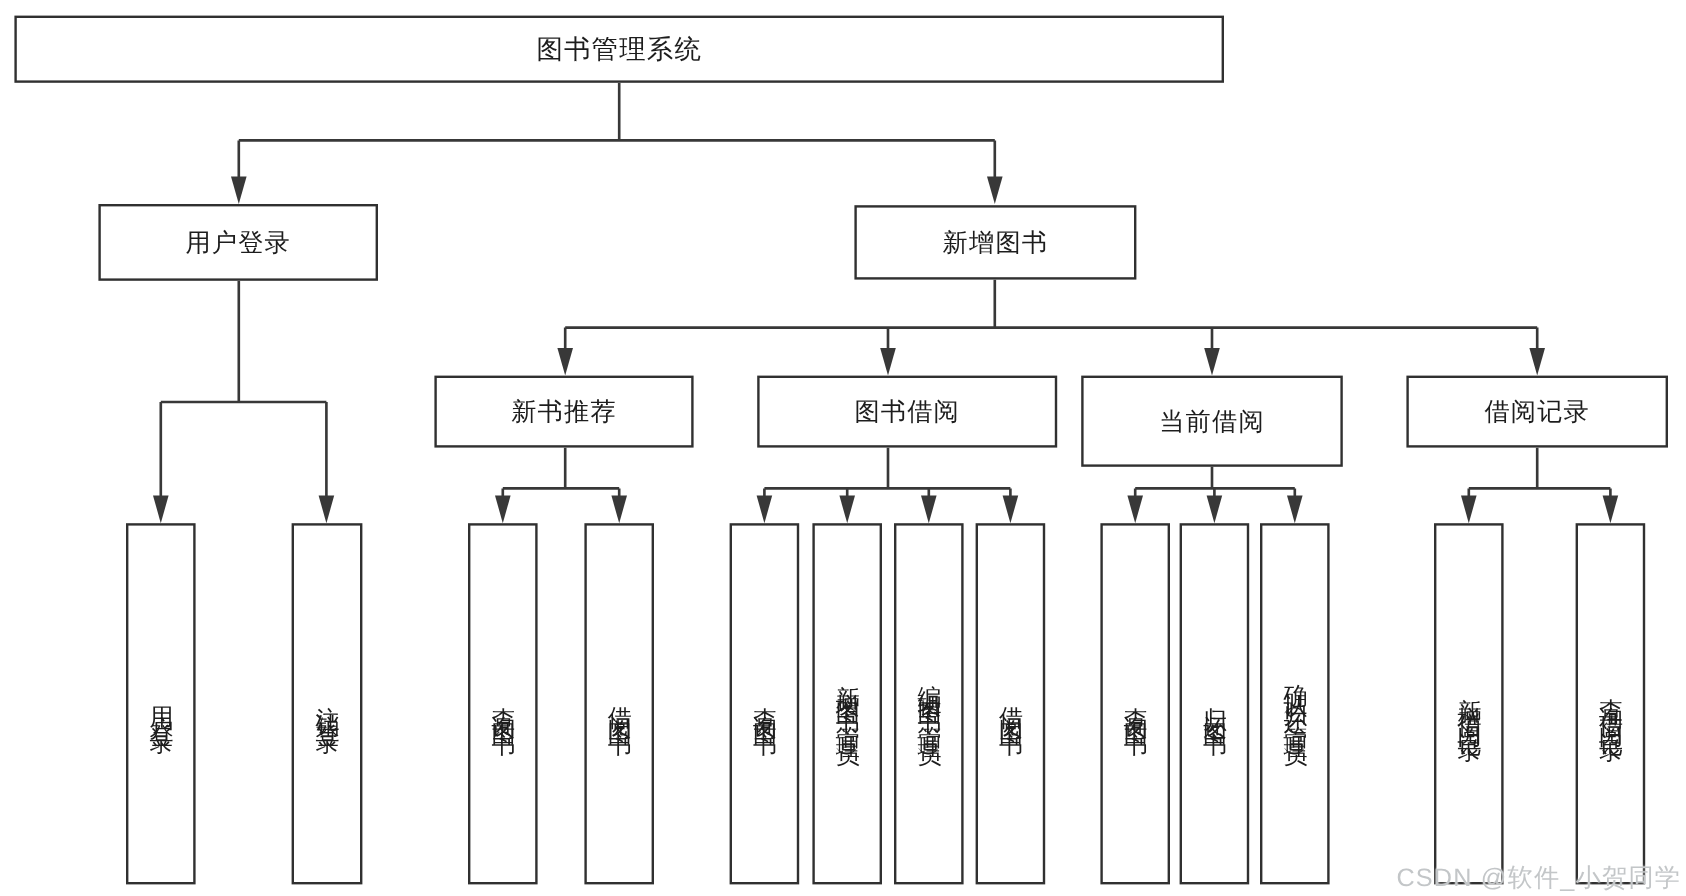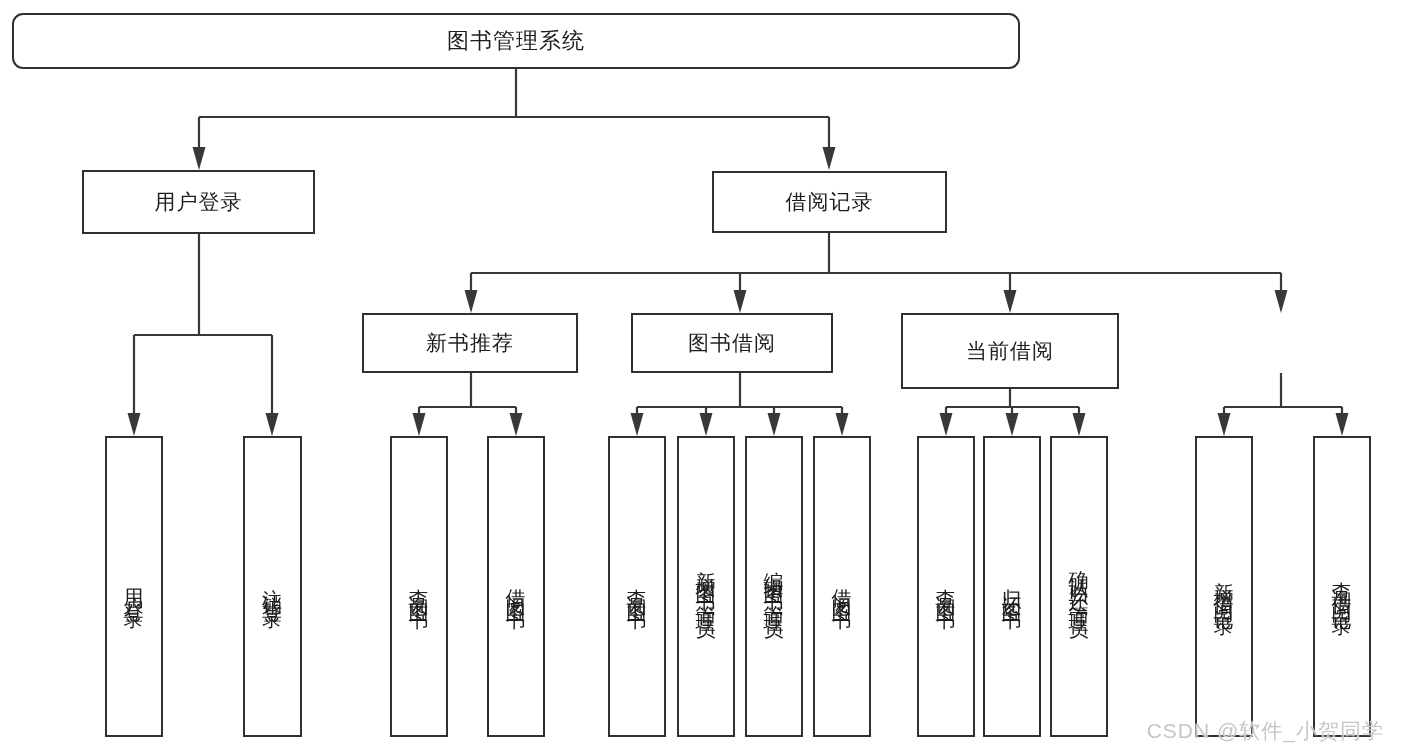--- a/index.html
+++ b/index.html
@@ -24,32 +24,32 @@
     box-sizing:border-box;
     background:#ffffff;
     border:2.5px solid #303030;
     display:flex;
     align-items:center;
     justify-content:center;
     color:#1d1d1d;
     text-align:center;
   }
   .node.h { font-size:21px; letter-spacing:1px; }
-  .node.root { font-size:22px;border-radius:11px; }
+  .node.root { font-size:22px; }
   .node.v {
     writing-mode:vertical-rl;
     text-orientation:mixed;
     font-size:20px;
     letter-spacing:7px;
     line-height:1;
     padding:6px 0;
   }
   .watermark {
     position:absolute;
-    right:21px;
+    right:4px;
     bottom:2px;
     font-size:21px;
     color:#c3c6c8;
     letter-spacing:1px;
     white-space:nowrap;
     z-index:5;
     text-shadow:0 0 2px #ffffff;
   }
 </style>
 </head>
@@ -93,25 +93,26 @@
       <polygon points="1005.5,413 1018.5,413 1012,436"></polygon>
       <polygon points="1072.5,413 1085.5,413 1079,436"></polygon>
       <polygon points="1217.5,413 1230.5,413 1224,436"></polygon>
       <polygon points="1335.5,413 1348.5,413 1342,436"></polygon>
     </g>
   </svg>
 
   <div class="node h root" style="left:12px;top:13px;width:1008px;height:56px">图书管理系统</div>
 
   <div class="node h" style="left:82px;top:170px;width:233px;height:64px">用户登录</div>
-  <div class="node h" style="left:712px;top:171px;width:235px;height:62px">借阅记录</div>
+  <div class="node h" style="left:712px;top:171px;width:235px;height:62px">新增图书</div>
 
   <div class="node h" style="left:362px;top:313px;width:216px;height:60px">新书推荐</div>
-  <div class="node h" style="left:631px;top:313px;width:202px;height:60px">图书借阅</div>
+  <div class="node h" style="left:631px;top:313px;width:250px;height:60px">图书借阅</div>
   <div class="node h" style="left:901px;top:313px;width:218px;height:76px">当前借阅</div>
+  <div class="node h" style="left:1172px;top:313px;width:218px;height:60px">借阅记录</div>
 
   <div class="node v" style="left:105px;top:436px;width:58px;height:301px">用户登录</div>
   <div class="node v" style="left:243px;top:436px;width:59px;height:301px">注销登录</div>
 
   <div class="node v" style="left:390px;top:436px;width:58px;height:301px">查询图书</div>
   <div class="node v" style="left:487px;top:436px;width:58px;height:301px">借阅图书</div>
 
   <div class="node v" style="left:608px;top:436px;width:58px;height:301px">查询图书</div>
   <div class="node v" style="left:677px;top:436px;width:58px;height:301px">新增图书（管理员）</div>
   <div class="node v" style="left:745px;top:436px;width:58px;height:301px">编辑图书（管理员）</div>

